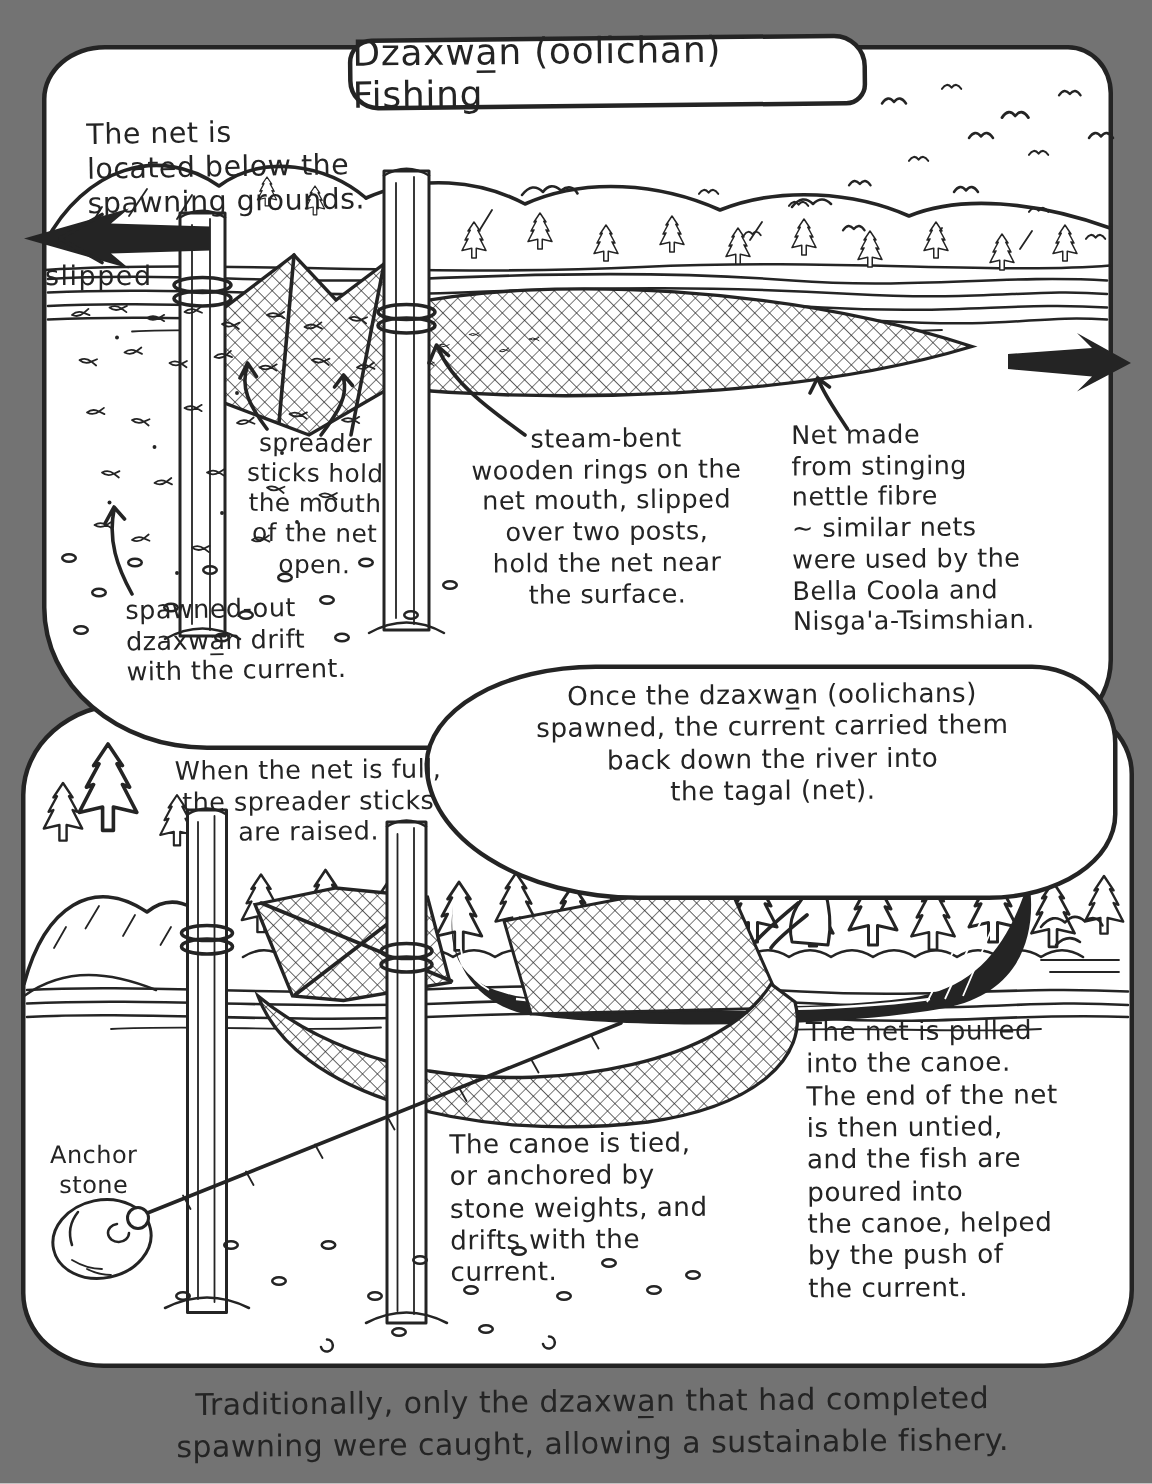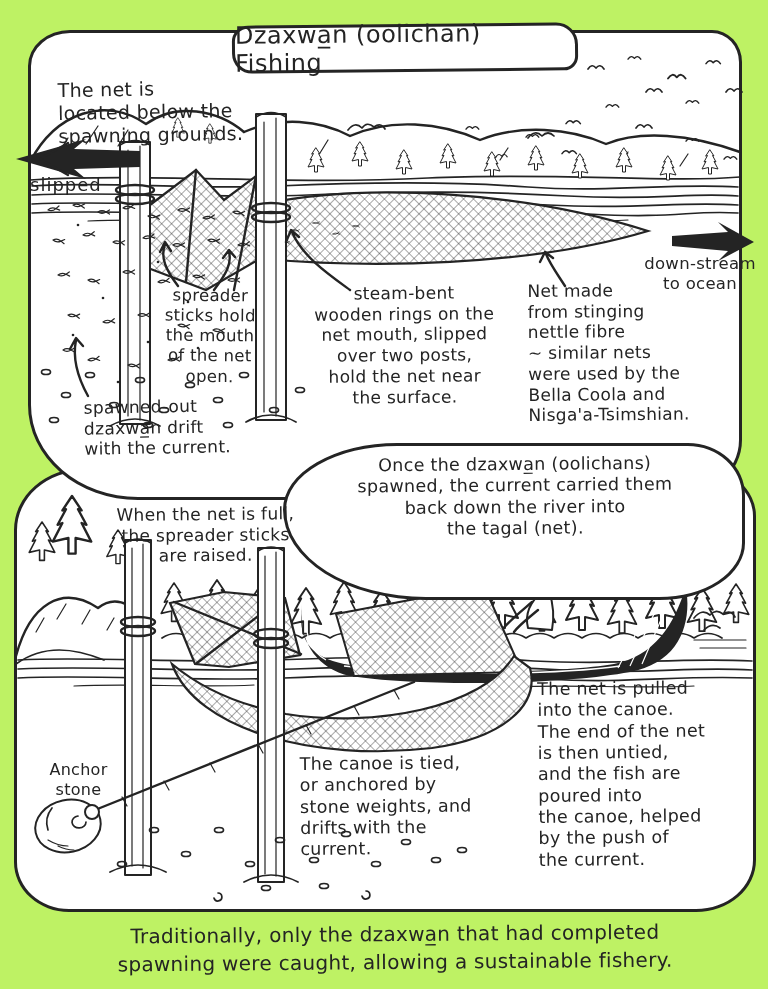--- a/index.html
+++ b/index.html
@@ -1,16 +1,16 @@
 <!DOCTYPE html>
 <html><head>
 <meta charset="utf-8">
 <style>
   html,body{margin:0;padding:0;background:#fff;}
-  #page{position:relative;width:768px;height:989px;background:#bef264;overflow:hidden;
+  #page{position:relative;width:768px;height:989px;background:#737373;overflow:hidden;
         font-family:"DejaVu Sans",sans-serif;color:#242424;}
   .panel{position:absolute;background:#fff;border:3px solid #242424;box-sizing:border-box;}
   #panel1{left:28px;top:30px;width:714px;height:470px;z-index:3;
           border-radius:42px 30px 70px 110px / 36px 32px 60px 95px;}
   #panel2{left:14px;top:468px;width:742px;height:444px;z-index:1;
           border-radius:70px 55px 60px 55px / 62px 48px 52px 50px;}
   #bubble{position:absolute;left:283px;top:443px;width:462px;height:157px;z-index:4;
           background:#fff;border:3px solid #242424;box-sizing:border-box;
           border-radius:120px 60px 90px 150px / 70px 55px 60px 95px;}
   #titlebox{position:absolute;left:232px;top:24px;width:346px;height:48px;z-index:6;
@@ -338,35 +338,33 @@
 over two posts,
 hold the net near
 the surface.</div>
   <div class="note r2" style="left:528px;top:280px;width:218px;font-size:17px;">Net made
 from stinging
 nettle fibre
 ~ similar nets
 were used by the
 Bella Coola and
 Nisga'a-Tsimshian.</div>
-  <div class="note ctr" style="left:640px;top:254px;width:120px;font-size:16.5px;">down-stream
-to ocean</div>
   <div class="note r1" style="left:84px;top:396px;width:200px;font-size:17px;">spawned-out
 dzaxwa̲n drift
 with the current.</div>
 
   <div class="note ctr r2" style="left:295px;top:454px;width:440px;font-size:17.5px;">Once the dzaxwa̲n (oolichans)
 spawned, the current carried them
 back down the river into
 the tagal (net).</div>
 
   <div class="note ctr r2" style="left:88px;top:504px;width:235px;font-size:17px;">When the net is full,
 the spreader sticks
 are raised.</div>
-  <div class="note ctr" style="left:36px;top:760px;width:85px;font-size:16px;">Anchor
+  <div class="note ctr" style="left:20px;top:760px;width:85px;font-size:16px;">Anchor
 stone</div>
   <div class="note r2" style="left:300px;top:753px;width:215px;font-size:17.5px;">The canoe is tied,
 or anchored by
 stone weights, and
 drifts with the
 current.</div>
   <div class="note r2" style="left:538px;top:678px;width:210px;font-size:17.5px;">The net is pulled
 into the canoe.
 The end of the net
 is then untied,

